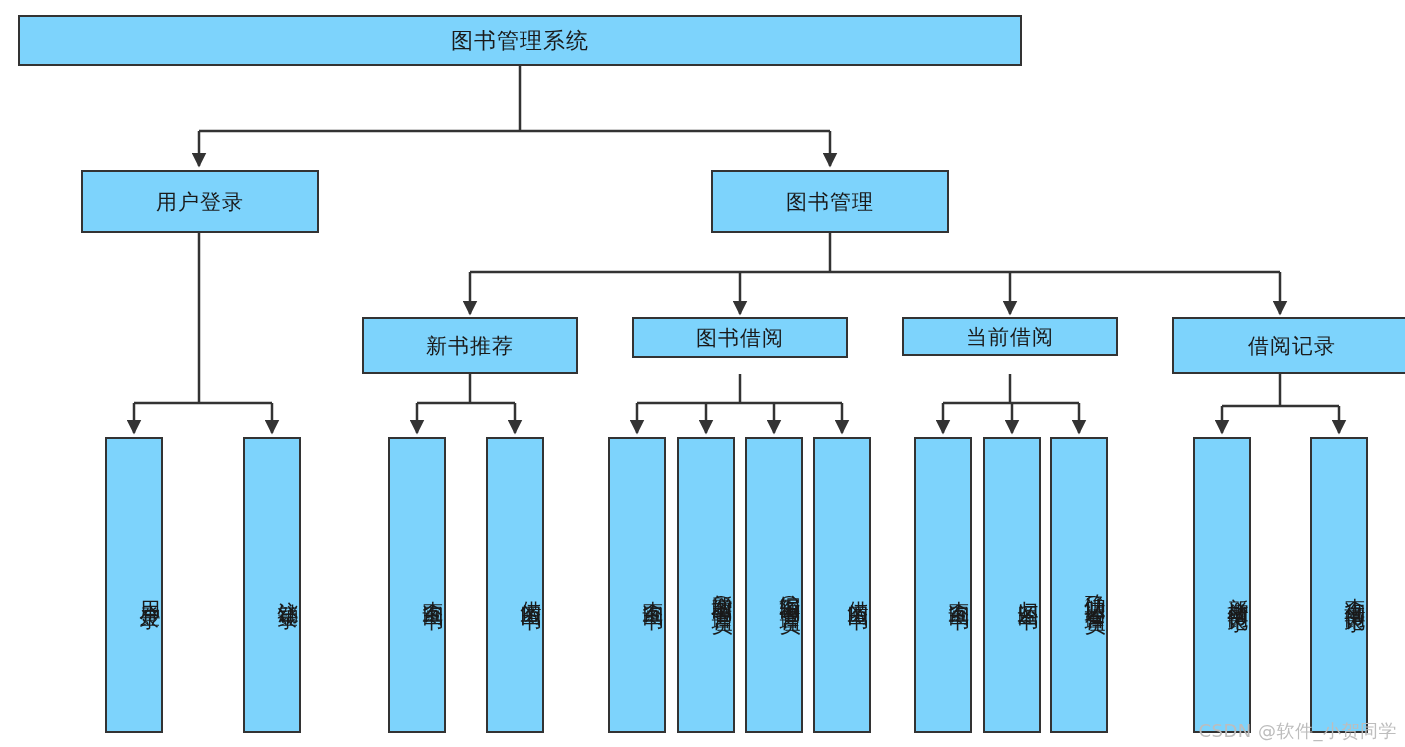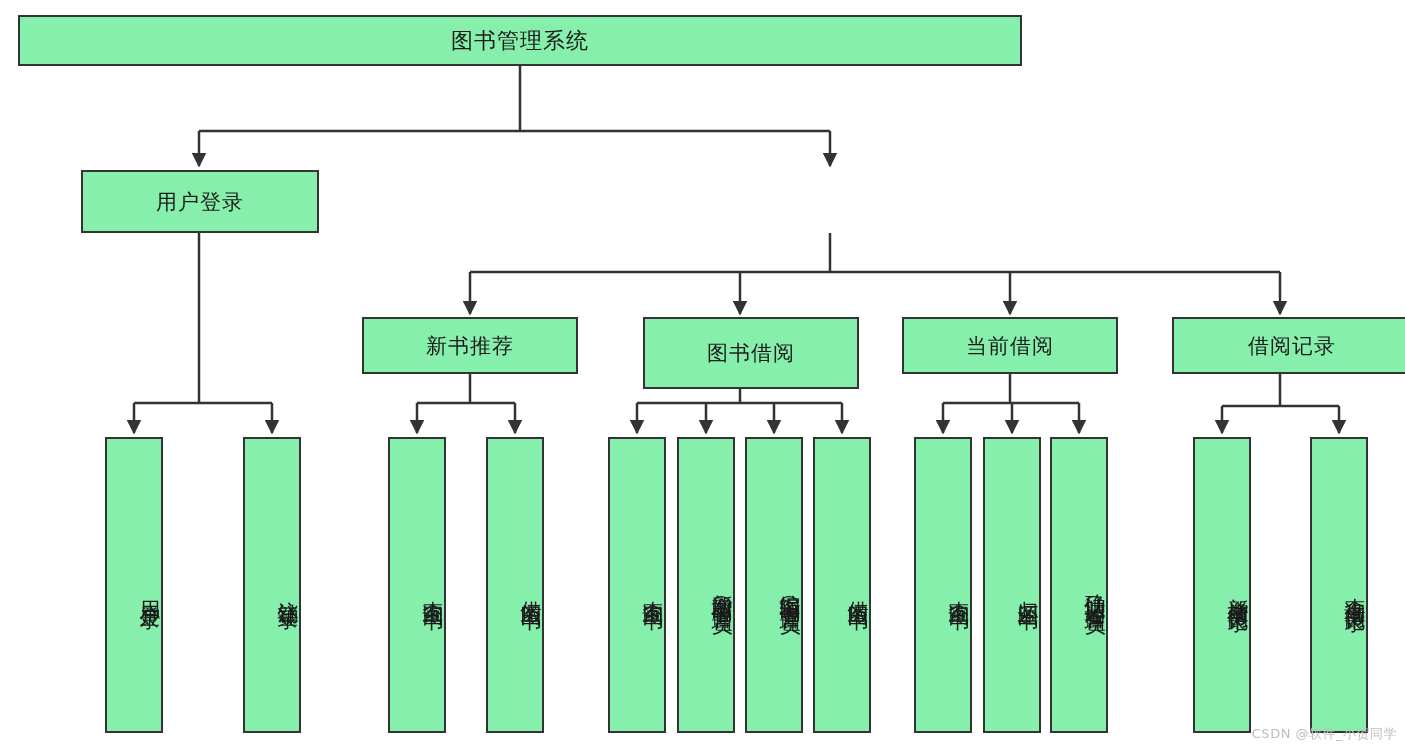--- a/index.html
+++ b/index.html
@@ -14,21 +14,21 @@
     position: relative;
     width: 1405px;
     height: 747px;
     background: #ffffff;
     overflow: hidden;
   }
   .node {
     position: absolute;
     box-sizing: border-box;
     border: 2px solid #333333;
-    background: #86efac;
+    background: #7dd3fc;
     display: flex;
     align-items: center;
     justify-content: center;
     color: #1a1a1a;
   }
   .node.horizontal {
     font-size: 21px;
     letter-spacing: 1px;
   }
   .node.vertical {
@@ -62,21 +62,21 @@
     stroke-width: 2.5;
     fill: none;
   }
   .arrowhead {
     fill: #333333;
   }
   #watermark {
     position: absolute;
     right: 8px;
     bottom: 4px;
-    font-size: 13px;
+    font-size: 18px;
     color: #bdbdbd;
     letter-spacing: 0.5px;
     white-space: nowrap;
   }
 </style>
 </head>
 <body>
 
 <div id="canvas">
 
@@ -125,26 +125,27 @@
     <path class="edge" d="M 1280 374 L 1280 406"></path>
     <path class="edge" d="M 1222 406 L 1339 406"></path>
     <path class="edge" d="M 1222 406 L 1222 433" marker-end="url(#arrow)"></path>
     <path class="edge" d="M 1339 406 L 1339 433" marker-end="url(#arrow)"></path>
   </svg>
 
   <div class="node horizontal" id="root-node" style="left:18px; top:15px; width:1004px; height:51px;">图书管理系统</div>
 
   <div class="node horizontal" style="left:81px; top:170px; width:238px; height:63px;">用户登录</div>
 
+  <div class="node horizontal" style="left:711px; top:170px; width:238px; height:63px;">图书管理</div>
 
   <div class="node horizontal" style="left:362px; top:317px; width:216px; height:57px;font-family:Liberation Serif, serif;">新书推荐</div>
 
-  <div class="node horizontal" style="left:632px; top:317px; width:216px; height:72px;margin-left:11px;">图书借阅</div>
-
-  <div class="node horizontal" style="left:902px; top:317px; width:216px; height:57px;">当前借阅</div>
+  <div class="node horizontal" style="left:632px; top:317px; width:216px; height:41px;">图书借阅</div>
+
+  <div class="node horizontal" style="left:902px; top:317px; width:216px; height:39px;">当前借阅</div>
 
   <div class="node horizontal" style="left:1172px; top:317px; width:240px; height:57px;">借阅记录</div>
 
   <div class="node vertical" style="left:105px; top:437px; width:58px; height:296px;">
     <span class="vtext">用户登录</span>
   </div>
 
   <div class="node vertical" style="left:243px; top:437px; width:58px; height:296px;">
     <span class="vtext">注销登录</span>
   </div>

